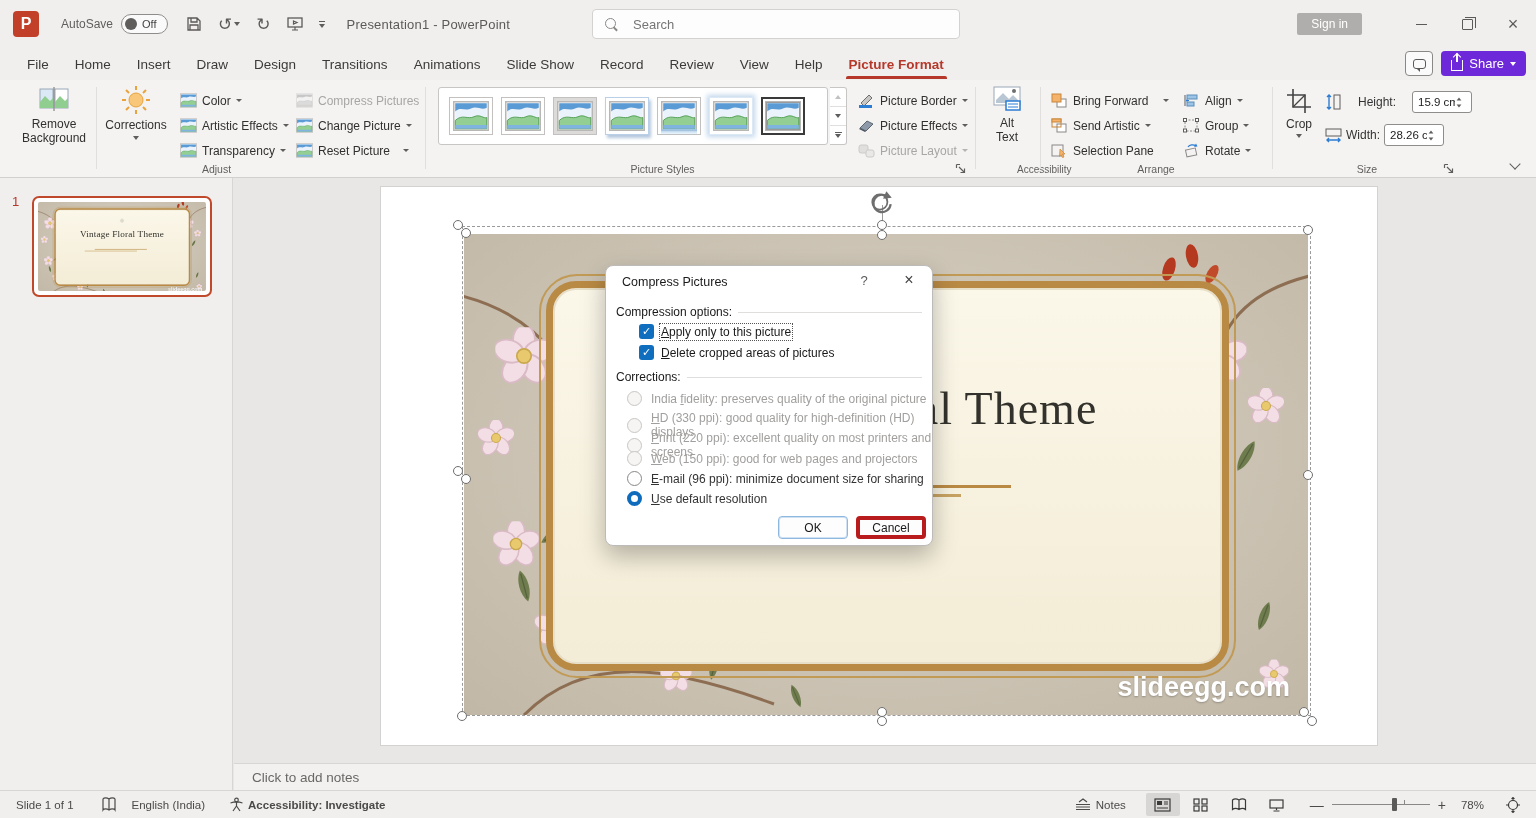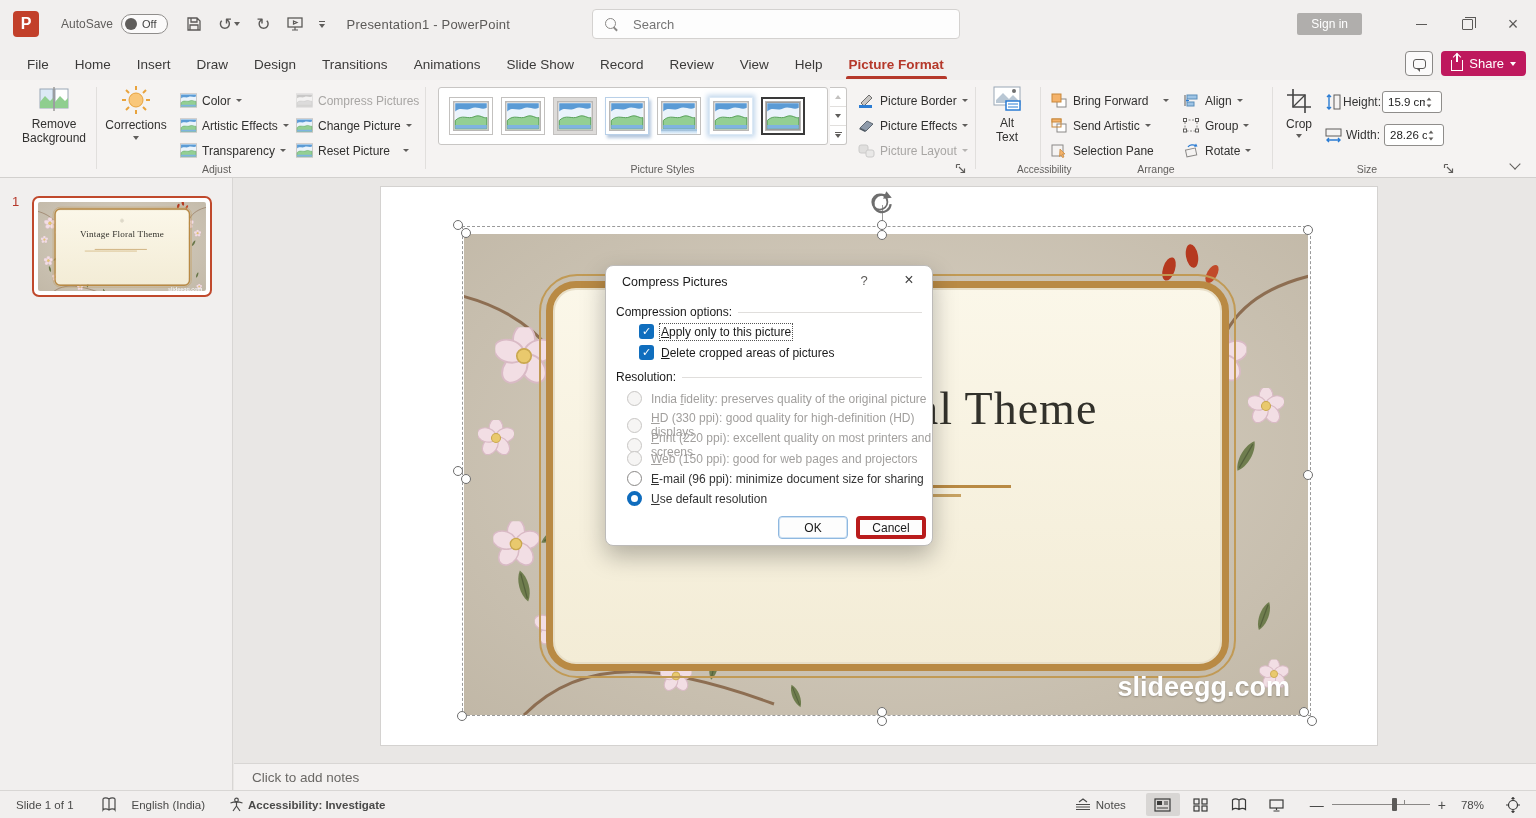--- a/index.html
+++ b/index.html
@@ -31,21 +31,21 @@
 
   
   #tabsrow { position:absolute; top:48px; left:0; width:1536px; height:32px; background:#f1efee; display:flex; align-items:center; }
   .rtab { font-size:13.5px; color:#3b3a39; padding:7px 13px; position:relative; white-space:nowrap; }
   .rtab.active { color:#b5382a; font-weight:bold; }
   .rtab.active::after { content:""; position:absolute; left:10px; right:10px; bottom:0; height:3px; background:#b5382a; border-radius:2px 2px 0 0; }
   .tabs-right { position:absolute; right:10px; top:3px; display:flex; align-items:center; gap:8px; }
   .comment-btn { width:28px; height:25px; border:1px solid #8a8886; border-radius:4px; display:flex; align-items:center; justify-content:center; background:#fbfafa; }
   .bubble { width:13px; height:10px; border:1.3px solid #5c5a58; border-radius:3px; position:relative; }
   .bubble::after { content:""; position:absolute; left:2px; bottom:-4px; border-left:4px solid transparent; border-top:4px solid #5c5a58; }
-  .share-btn { height:25px; background:#be185d; border-radius:4px; color:#fff; font-size:13px; display:flex; align-items:center; gap:6px; padding:0 10px; }
+  .share-btn { height:25px; background:#6d28d9; border-radius:4px; color:#fff; font-size:13px; display:flex; align-items:center; gap:6px; padding:0 10px; }
   .share-btn .chev { border-top-color:#fff; }
   .share-glyph { width:12px; height:11px; border:1.3px solid #fff; border-top:none; position:relative; margin-top:3px; }
   .share-glyph::before { content:""; position:absolute; left:4px; top:-6px; width:1.3px; height:8px; background:#fff; }
   .share-glyph::after { content:""; position:absolute; left:1.5px; top:-6px; width:5px; height:5px; border-top:1.3px solid #fff; border-right:1.3px solid #fff; transform:rotate(-45deg); }
 
   
   #ribbon { position:absolute; top:80px; left:0; width:1536px; height:98px; background:#f5f3f2; border-bottom:1px solid #d2d0ce; }
   .rgroup { position:absolute; top:0; height:97px; }
   .grp-label { position:absolute; bottom:2px; left:0; right:0; text-align:center; font-size:10.5px; color:#605e5c; }
   .vdiv { position:absolute; top:7px; height:82px; width:1px; background:#e1dfdd; }
@@ -505,21 +505,21 @@
   <div class="rgroup" style="left:1273px;width:188px;">
     <div class="bigbtn" style="left:4px;top:8px;width:44px;">
       <svg width="26" height="26" viewBox="0 0 26 26">
         <path d="M7 1 L7 19 L25 19" fill="none" stroke="#444" stroke-width="1.6"></path>
         <path d="M1 7 L19 7 L19 25" fill="none" stroke="#444" stroke-width="1.6"></path>
         <line x1="7" y1="19" x2="19" y2="7" stroke="#444" stroke-width="1.2"></line>
       </svg>
       <span style="margin-top:3px;">Crop</span>
       <span class="chev" style="margin-top:3px;"></span>
     </div>
-    <div style="position:absolute;left:52px;top:11px;display:flex;align-items:center;gap:1px;">
+    <div style="position:absolute;left:52px;top:11px;display:flex;align-items:center;gap:16px;">
       <svg width="17" height="18" viewBox="0 0 17 18">
           <path d="M4 2 L4 16 M2 4 L4 2 L6 4 M2 14 L4 16 L6 14" stroke="#2b7cd3" fill="none" stroke-width="1.4"></path>
           <rect x="9" y="2" width="6" height="14" fill="none" stroke="#5f5d5b"></rect>
         </svg>
       <span style="font-size:12px;">Height:</span>
       <div class="spinfield">
         <input value="15.9 cm" style="">
         <span class="spin">
             <span class="tri-up"></span>
             <span class="tri-dn"></span>
@@ -681,21 +681,21 @@
     <span class="cb-label"><span></span><span class="u">A</span><span>pply only to this picture</span></span>
   </div>
   <div class="cb-row" style="top:79px;">
     <span class="cb">
         <span>✓</span>
       </span>
     <span class="cb-label"><span></span><span class="u">D</span><span>elete cropped areas of pictures</span></span>
   </div>
 
   <div class="sect" style="top:104px;">
-    <span>Resolution:</span>
+    <span>Corrections:</span>
       <span class="line"></span>
   </div>
 
   <div class="rad-row dis" style="top:125px;">
     <span class="radio dis"></span>
     <span><span>India </span><span class="u">f</span><span>idelity: preserves quality of the original picture</span></span>
   </div>
   <div class="rad-row dis" style="top:145px;">
     <span class="radio dis"></span>
     <span><span></span><span class="u">H</span><span>D (330 ppi): good quality for high-definition (HD) displays</span></span>

